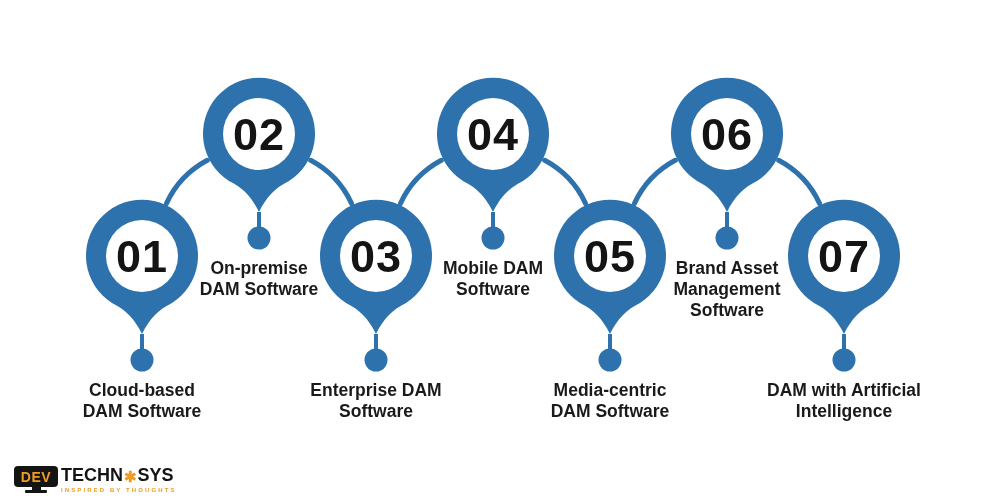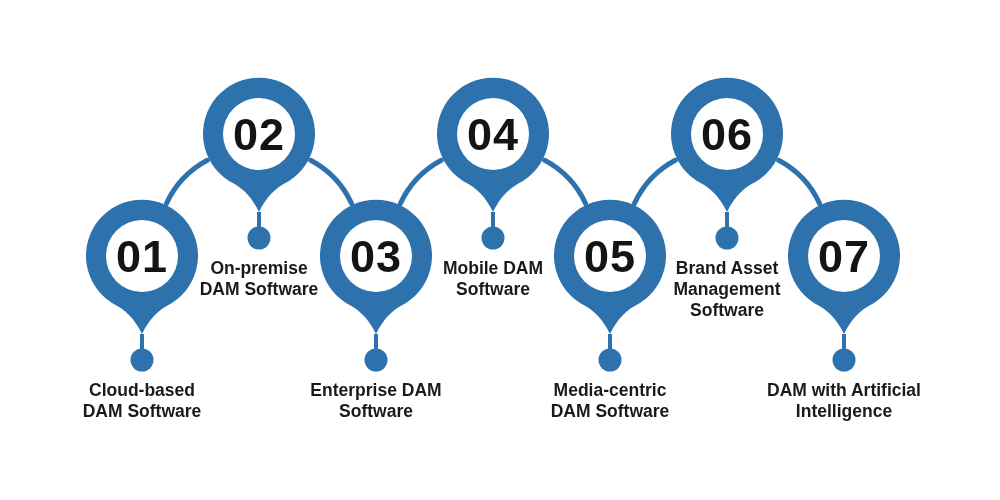--- a/index.html
+++ b/index.html
@@ -84,13 +84,30 @@
       <g transform="translate(844,256)">
         <path d="M 0 78 C -8 62 -16 54 -30 47 A 56 56 0 1 1 30 47 C 16 54 8 62 0 78 Z" fill="#2e72ad"></path>
         <circle cx="0" cy="0" r="36" fill="#ffffff"></circle>
         <text x="0" y="16" text-anchor="middle" font-size="45" fill="#141414" class="pin-number">07</text>
         <line x1="0" y1="78" x2="0" y2="93" stroke="#2e72ad" stroke-width="4"></line>
         <circle cx="0" cy="104" r="11.5" fill="#2e72ad"></circle>
         <text x="0" y="140" text-anchor="middle" font-size="17.5" fill="#1a1a1a" class="pin-label"><tspan x="0" dy="0">DAM with Artificial</tspan><tspan x="0" dy="21">Intelligence</tspan></text>
       </g>
     </svg>
 
+  <div class="logo">
+    <div class="monitor">
+      <div class="monitor-body" style="background: rgb(20, 20, 20); color: rgb(240, 155, 33);">
+        <span>DEV</span>
+      </div>
+      <div class="monitor-neck" style="background: rgb(20, 20, 20);"></div>
+      <div class="monitor-base" style="background: rgb(20, 20, 20);"></div>
+    </div>
+    <div class="logo-right">
+      <div class="logo-name" style="color: rgb(20, 20, 20);">
+        <span>TECHN</span>
+        <span class="gear" style="color: rgb(240, 155, 33);">✱</span>
+        <span>SYS</span>
+      </div>
+      <div class="tagline" style="color: rgb(240, 155, 33);">INSPIRED BY THOUGHTS</div>
+    </div>
+  </div>
 </div>
 
 </body></html>

